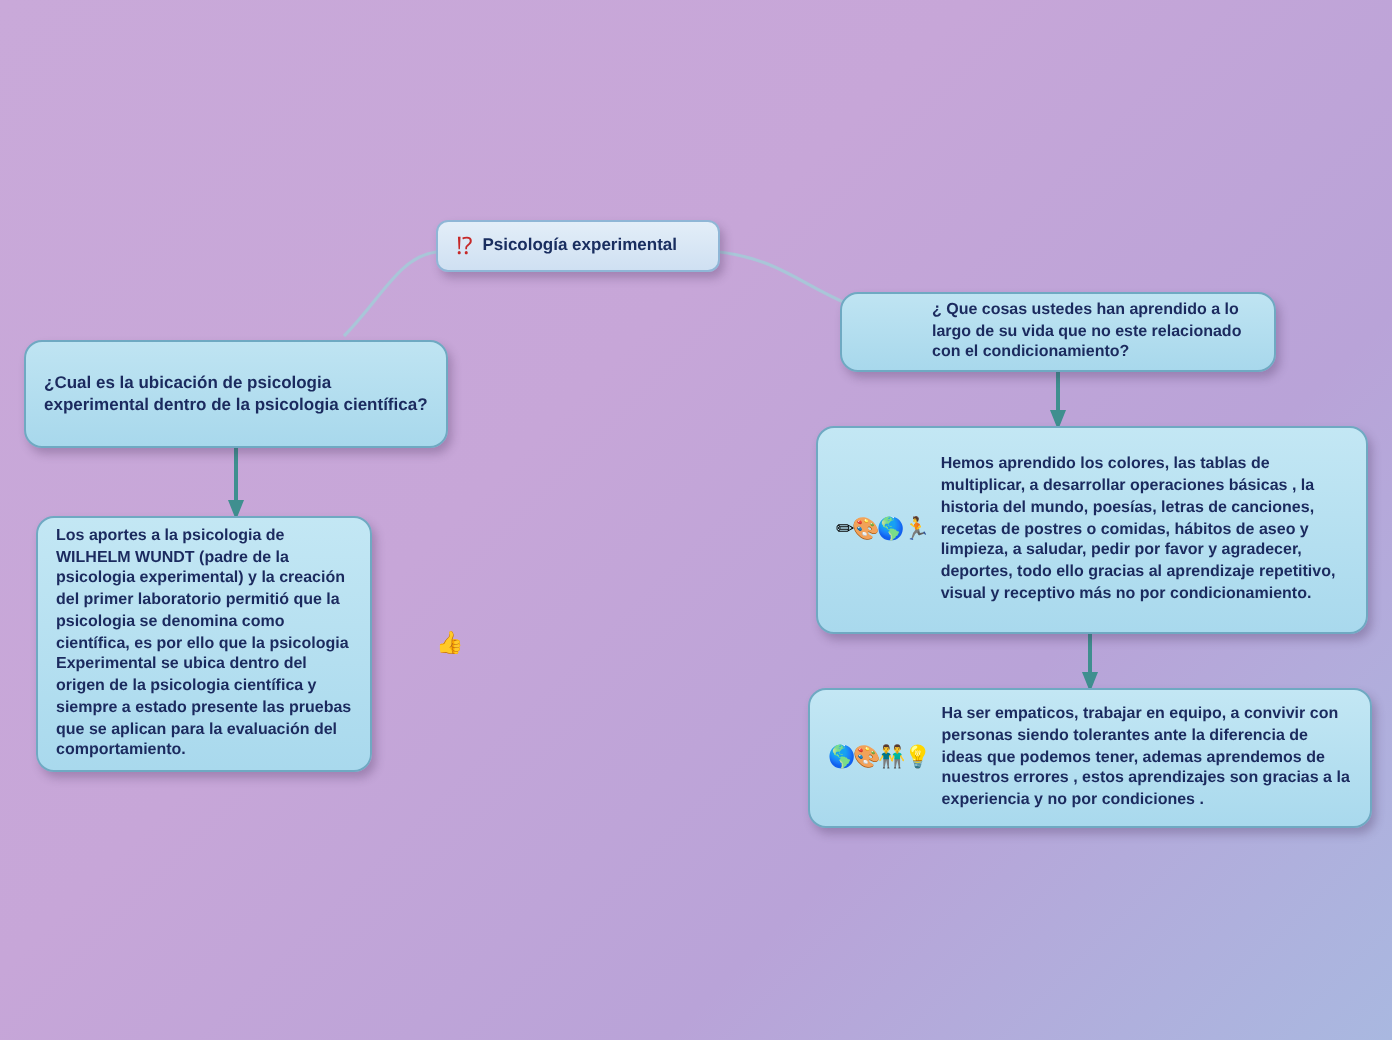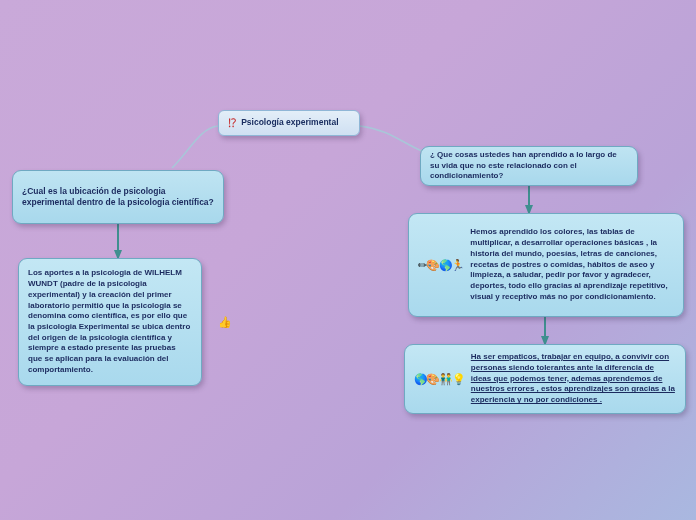--- a/index.html
+++ b/index.html
@@ -82,38 +82,39 @@
     width: 212px;
     height: 54px;
     background: linear-gradient(#bfe4f2, #a8d8ec);
     border: 1px solid #6fa9c2;
   }
 
   
   #node-left-answer {
     left: 18px;
     top: 258px;
-    width: 184px;
+    width: 168px;
     height: 128px;
     background: linear-gradient(#c3e7f4, #a9d9ed);
     border: 1px solid #6fa9c2;
   }
   #node-left-answer .node-text {
     font-size: 8px;
     line-height: 1.34;
   }
 
   
   #node-right-question {
     left: 420px;
     top: 146px;
     width: 218px;
     height: 40px;
     background: linear-gradient(#bfe4f2, #a8d8ec);
     border: 1px solid #6fa9c2;
+    padding-left: 36px;
   }
   #node-right-question .node-text {
     font-size: 8px;
   }
 
   
   #node-right-answer1 {
     left: 408px;
     top: 213px;
     width: 276px;
@@ -131,21 +132,20 @@
     left: 404px;
     top: 344px;
     width: 282px;
     height: 70px;
     background: linear-gradient(#c3e7f4, #a9d9ed);
     border: 1px solid #6fa9c2;
   }
   #node-right-answer2 .node-text {
     font-size: 8px;
     line-height: 1.35;
-    text-decoration: underline;
   }
 
   .stray-icon {
     position: absolute;
     left: 218px;
     top: 317px;
     font-size: 11px;
     line-height: 1;
   }
 </style>

